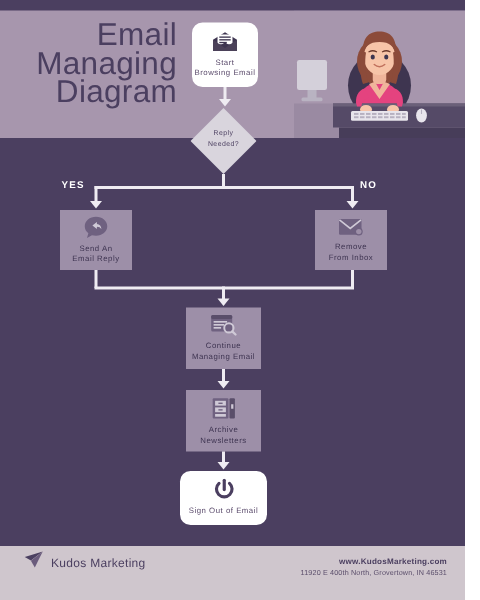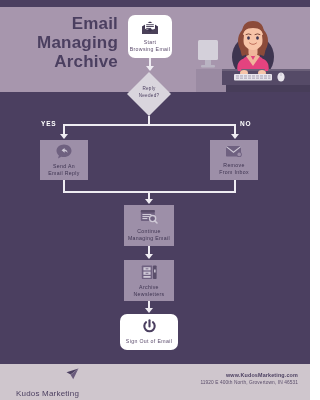--- a/index.html
+++ b/index.html
@@ -44,23 +44,23 @@
     background: #cfc6cd;
   }
 
   
   .title {
     position: absolute;
     left: 8px;
     top: 14px;
     width: 110px;
     text-align: right;
-    font-size: 17px;
+    font-size: 21px;
     line-height: 19px;
-    font-weight: 700;
+    font-weight: 400;
     color: #4b3f60;
     letter-spacing: 0.2px;
   }
   .title span { display: block; }
 
   
   .illus {
     position: absolute;
     left: 196px;
     top: 7px;
@@ -156,23 +156,22 @@
     letter-spacing: 0.8px;
     color: #ffffff;
   }
 
   
   .foot-logo {
     position: absolute;
     left: 16px;
     top: 366px;
     display: flex;
-    align-items: flex-end;
+    align-items: center;
     gap: 5px;
-    flex-direction: column;
   }
   .foot-logo-text {
     font-size: 8px;
     color: #4b3f60;
     letter-spacing: 0.2px;
   }
   .foot-right {
     position: absolute;
     right: 12px;
     top: 372px;
@@ -197,21 +196,21 @@
 <div class="canvas">
 
   <div class="band-top"></div>
   <div class="band-header"></div>
   <div class="band-body"></div>
   <div class="band-footer"></div>
 
   <div class="title">
     <span>Email</span>
     <span>Managing</span>
-    <span>Archive</span>
+    <span>Diagram</span>
   </div>
 
   <div class="illus">
     <svg width="114" height="85" viewBox="0 0 114 85">
       <rect x="0" y="0" width="114" height="85" fill="#a796ad"></rect>
 
       <rect x="0" y="62" width="114" height="23" fill="#9a8aa2"></rect>
 
       <rect x="2" y="33" width="20" height="20" rx="1.5" fill="#d4d0da"></rect>
       <rect x="9" y="53" width="6" height="6" fill="#b9b3c2"></rect>

